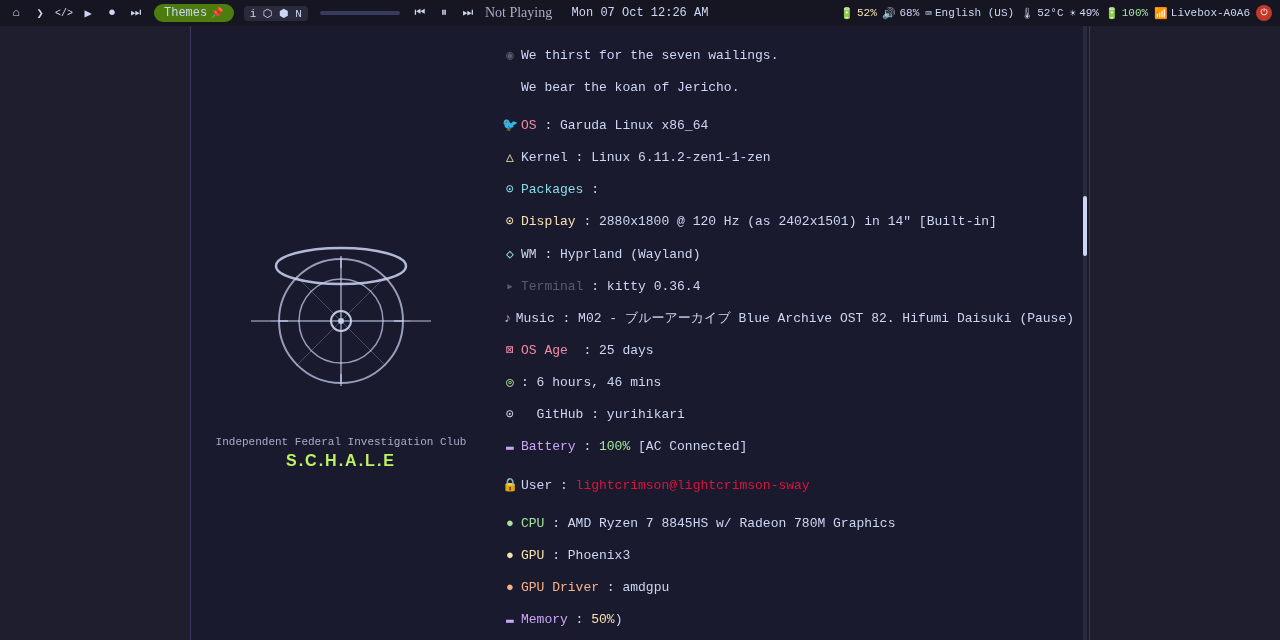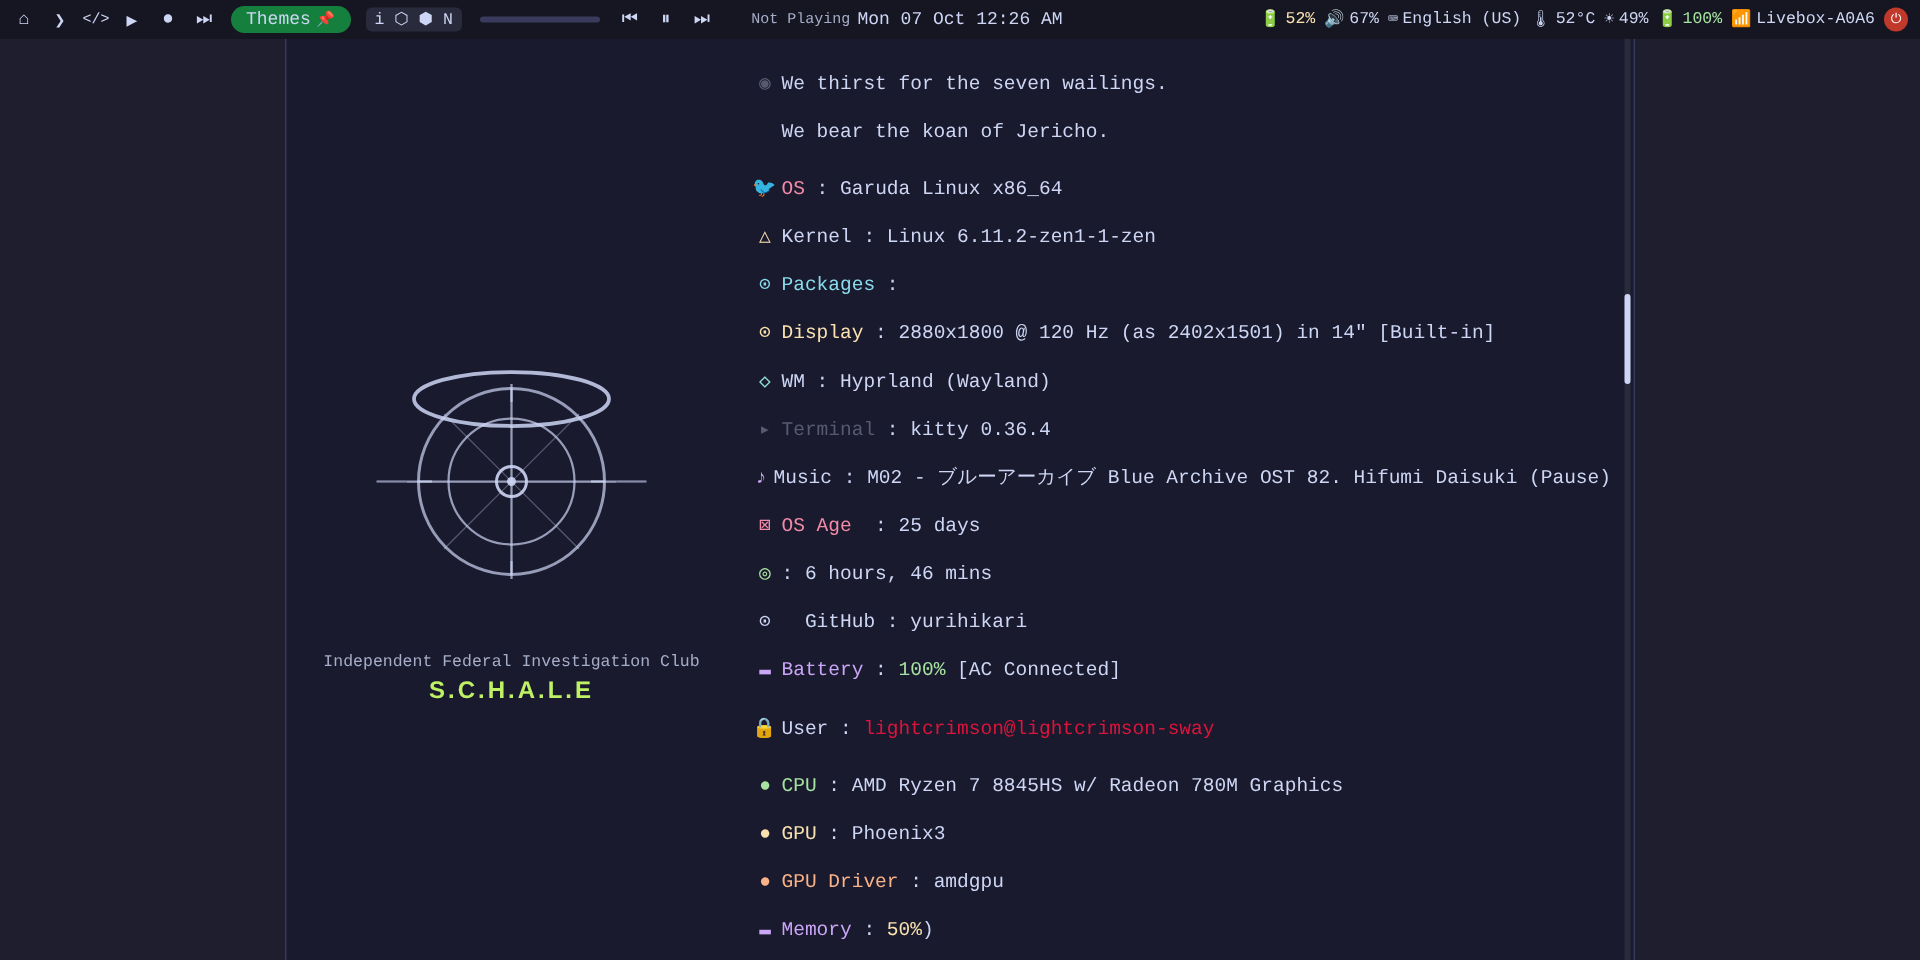--- a/index.html
+++ b/index.html
@@ -39,21 +39,21 @@
       height: 20px;
       display: flex;
       align-items: center;
       justify-content: center;
       color: #cdd6f4;
       font-size: 12px;
       cursor: pointer;
     }
 
     .taskbar-themes {
-      background: #15803d;
+      background: #4d7c0f;
       border-radius: 12px;
       padding: 2px 10px;
       display: flex;
       align-items: center;
       gap: 4px;
       font-size: 12px;
       color: #cdd6f4;
       margin-left: 4px;
     }
 
@@ -265,33 +265,33 @@
       <span>Themes</span>
       <span style="font-size:10px;">📌</span>
     </div>
     <div class="taskbar-group">
       <span>i ⬡ ⬢ N</span>
     </div>
     <div style="width:80px; height:4px; background:#3a3a5c; border-radius:2px; margin-left:8px;"></div>
     <div class="taskbar-icon" style="margin-left:6px;">⏮</div>
     <div class="taskbar-icon">⏸</div>
     <div class="taskbar-icon">⏭</div>
-    <div style="margin-left:19px; font-size:10px; color:#a6adc8;">Not Playing</div>
+    <div style="margin-left:3px; font-size:14px; color:#a6adc8;font-family:Liberation Serif, serif;">Not Playing</div>
   </div>
   <div class="taskbar-spacer"></div>
   <div class="taskbar-center">
     <span>Mon 07 Oct  12:26 AM</span>
   </div>
   <div class="taskbar-spacer"></div>
   <div class="taskbar-right">
     <span class="status-item dot-yellow">
       🔋 <span>52%</span>
     </span>
     <span class="status-item">
-      🔊 <span>67%</span>
+      🔊 <span>68%</span>
     </span>
     <span class="status-item">
       ⌨ <span>English (US)</span>
     </span>
     <span class="status-item">
       🌡 <span>52°C</span>
     </span>
     <span class="status-item">
       ☀ <span>49%</span>
     </span>

